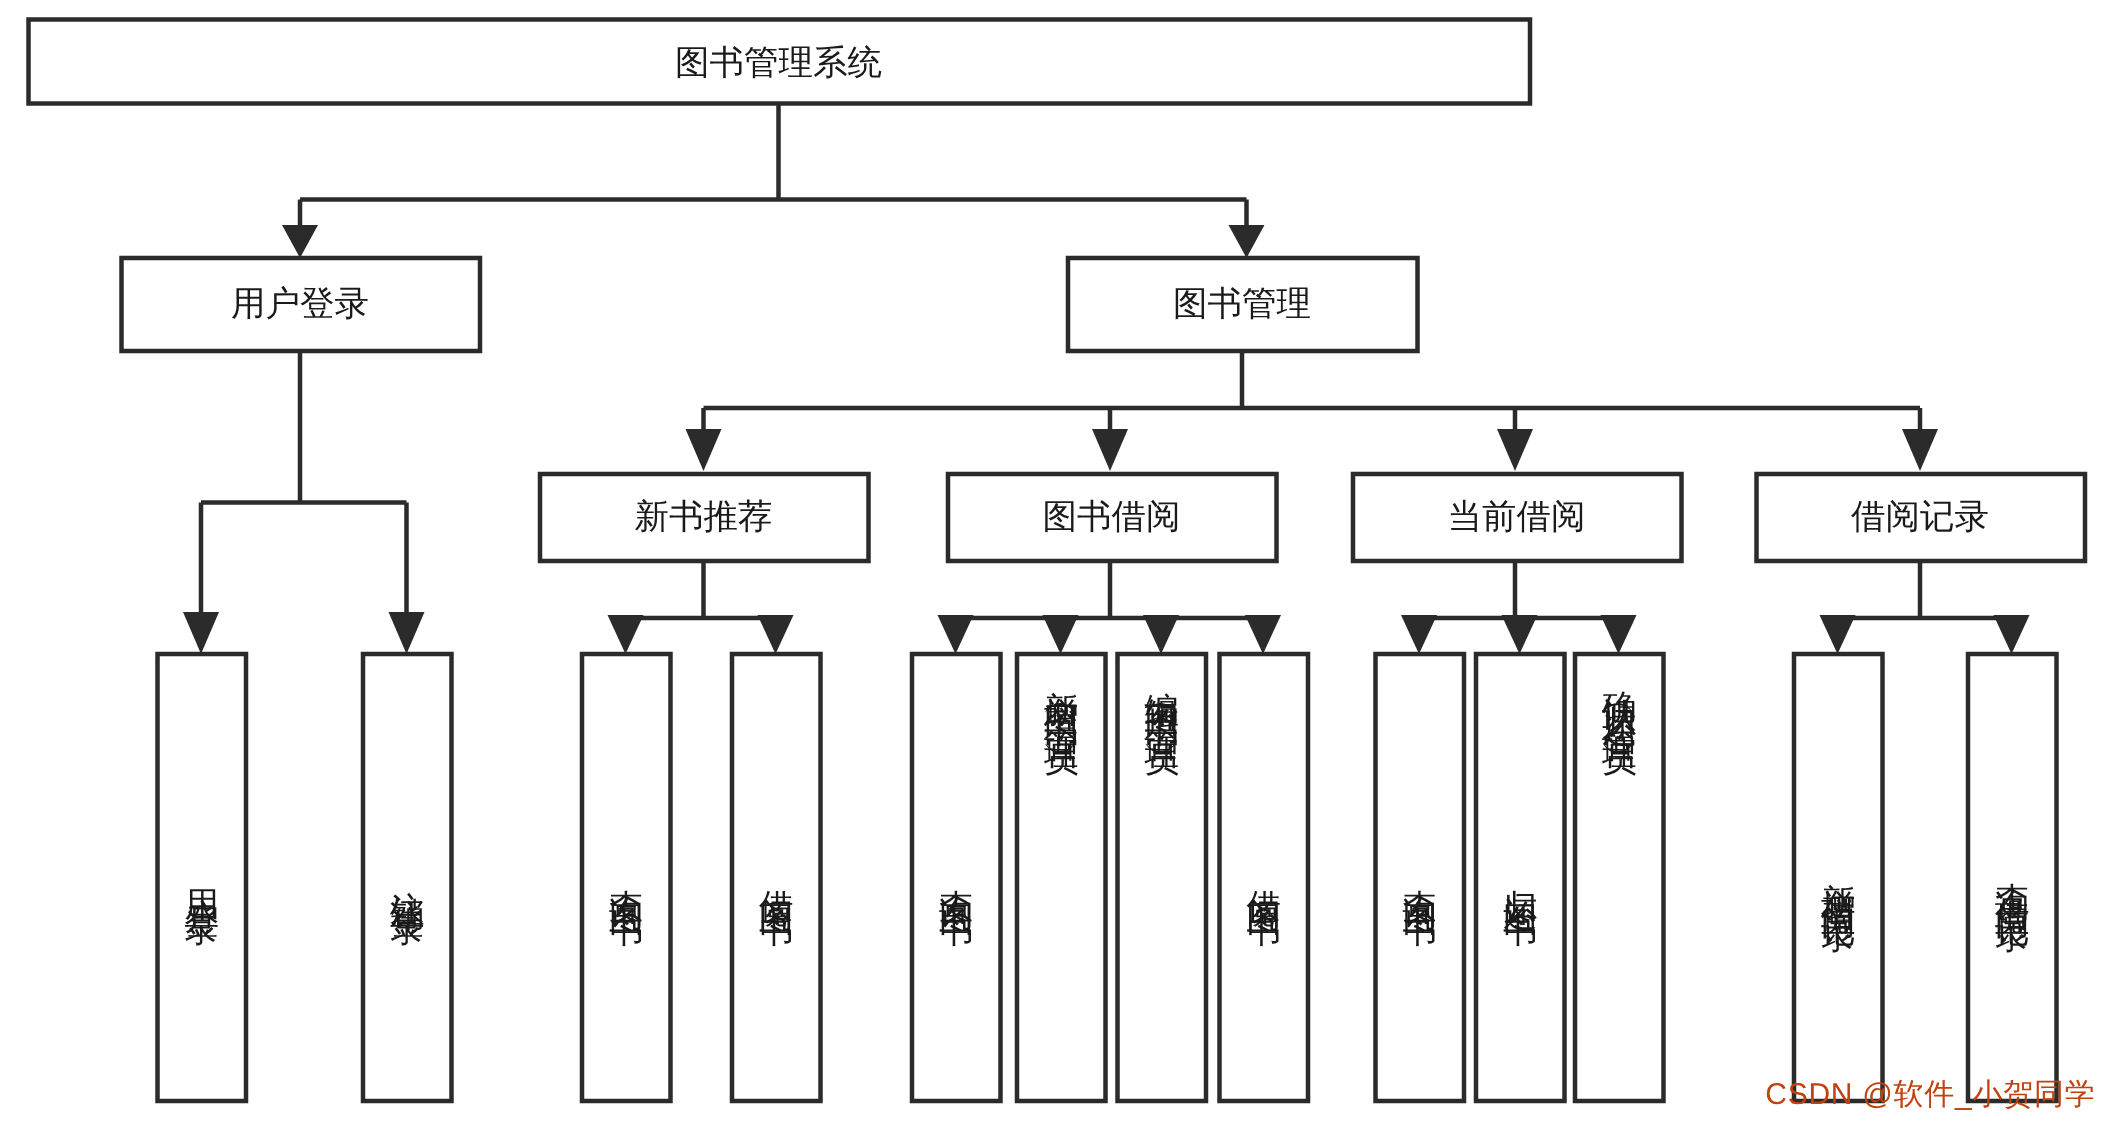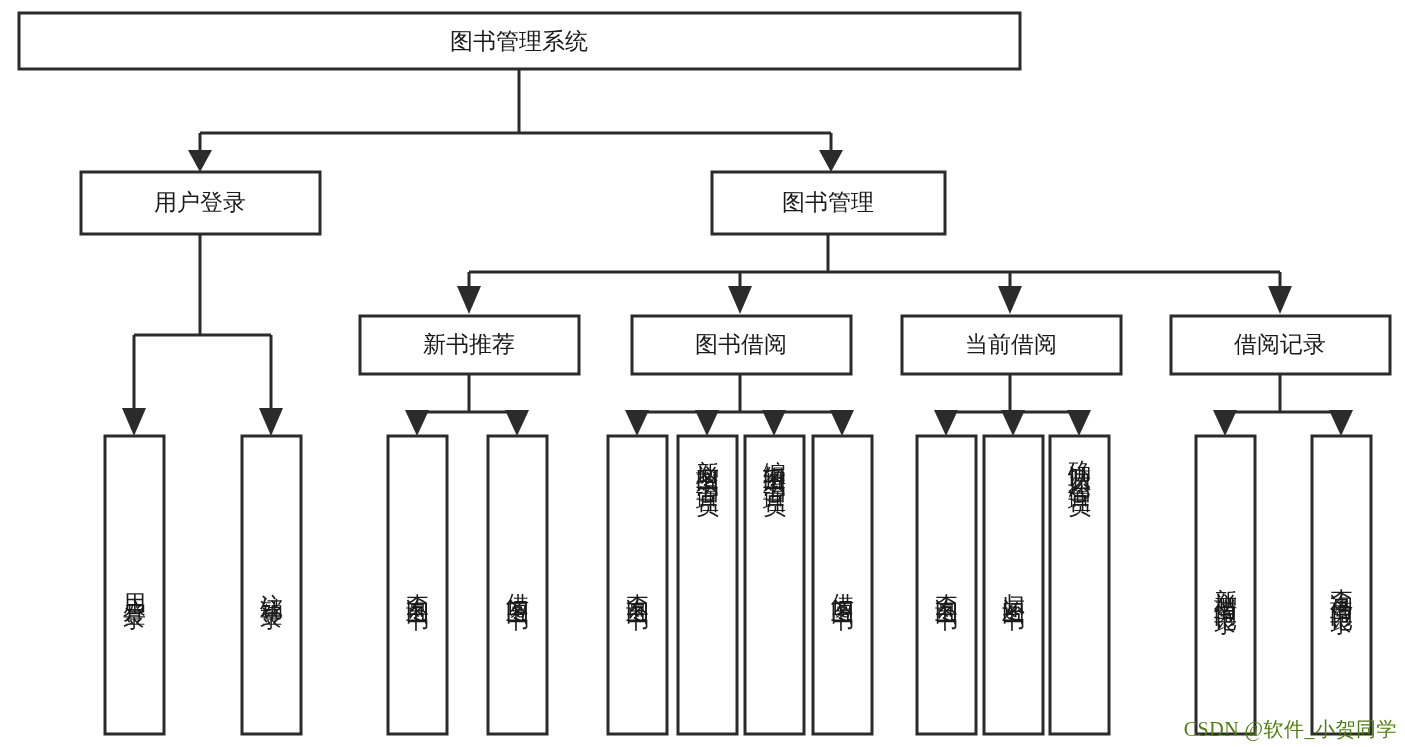--- a/index.html
+++ b/index.html
@@ -55,23 +55,23 @@
     font-size: 23px;
     writing-mode: vertical-rl;
     text-orientation: upright;
     letter-spacing: 4px;
     white-space: pre;
   }
   .watermark {
     position: absolute;
     right: 8px;
     bottom: 4px;
-    font-family: Liberation Serif, serif;
+    font-family: Liberation Sans, sans-serif;
     font-size: 20px;
-    color: #4d7c0f;
+    color: #c2410c;
     letter-spacing: 0.5px;
     user-select: none;
     pointer-events: none;
   }
 </style>
 </head>
 <body>
 
 <div id="diagram-root">
 

